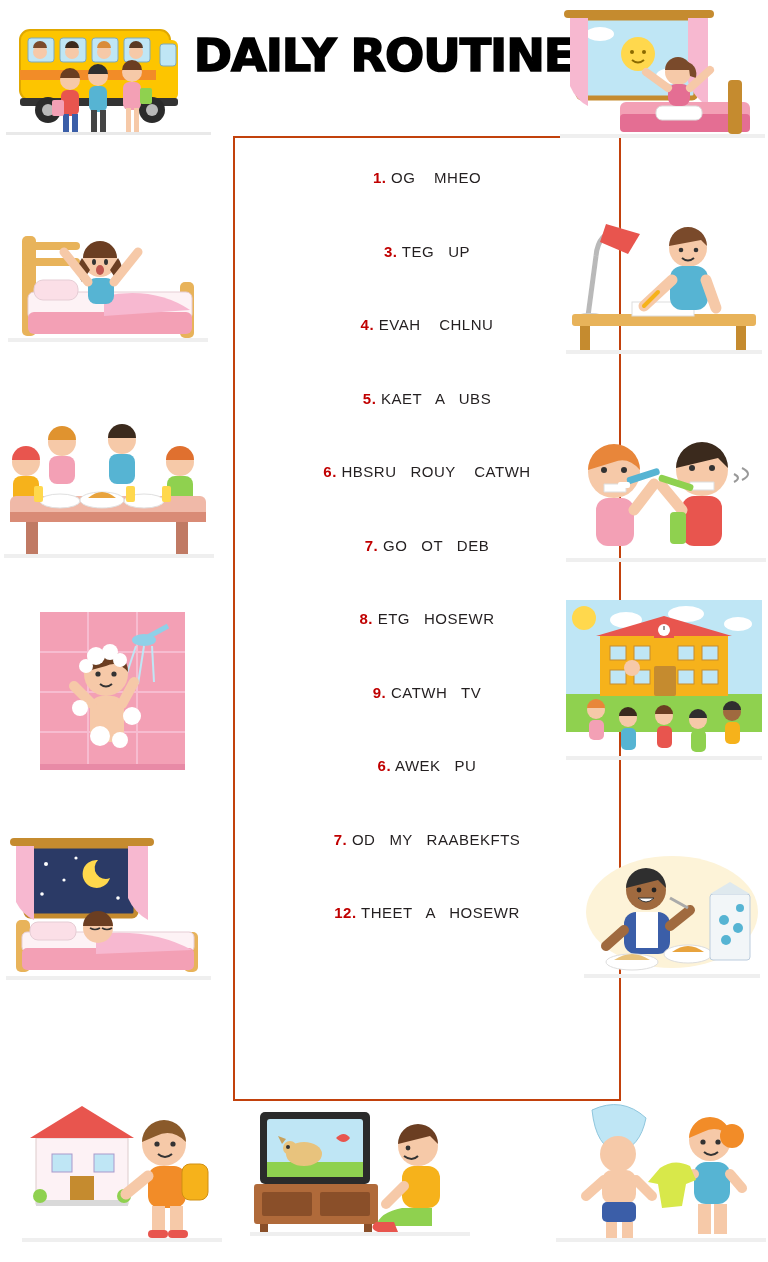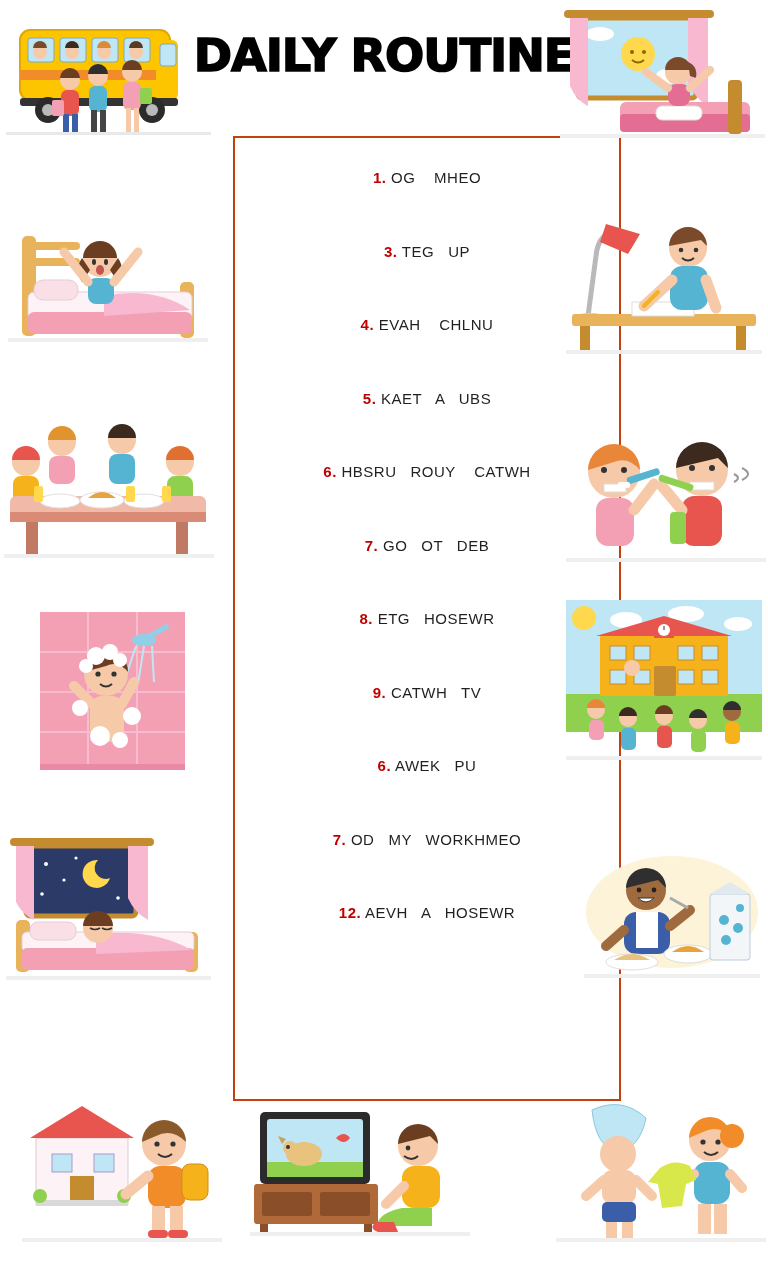--- a/index.html
+++ b/index.html
@@ -73,22 +73,22 @@
 <div class="list-box">
   <div class="list-item"><span class="num">1.</span> <span>OG    MHEO</span></div>
   <div class="list-item"><span class="num">3.</span> <span>TEG   UP</span></div>
   <div class="list-item"><span class="num">4.</span> <span>EVAH    CHLNU</span></div>
   <div class="list-item"><span class="num">5.</span> <span>KAET   A   UBS</span></div>
   <div class="list-item"><span class="num">6.</span> <span>HBSRU   ROUY    CATWH</span></div>
   <div class="list-item"><span class="num">7.</span> <span>GO   OT   DEB</span></div>
   <div class="list-item"><span class="num">8.</span> <span>ETG   HOSEWR</span></div>
   <div class="list-item"><span class="num">9.</span> <span>CATWH   TV</span></div>
   <div class="list-item"><span class="num">6.</span> <span>AWEK   PU</span></div>
-  <div class="list-item"><span class="num">7.</span> <span>OD   MY   WORKHMEO</span></div>
-  <div class="list-item"><span class="num">12.</span> <span>AEVH   A   HOSEWR</span></div>
+  <div class="list-item"><span class="num">7.</span> <span>OD   MY   RAABEKFTS</span></div>
+  <div class="list-item"><span class="num">12.</span> <span>THEET   A   HOSEWR</span></div>
 </div>
 
 <div class="ill" style="left:6px; top:14px; width:205px; height:130px;">
   <svg viewBox="0 0 205 130" xmlns="http://www.w3.org/2000/svg">
     <rect x="14" y="16" width="150" height="70" rx="10" fill="#fdc500"></rect>
     <rect x="14" y="16" width="150" height="70" rx="10" fill="none" stroke="#e0a800" stroke-width="2"></rect>
     <rect x="22" y="24" width="26" height="24" rx="3" fill="#bfe6f5" stroke="#7fa9bb"></rect>
     <rect x="54" y="24" width="26" height="24" rx="3" fill="#bfe6f5" stroke="#7fa9bb"></rect>
     <rect x="86" y="24" width="26" height="24" rx="3" fill="#bfe6f5" stroke="#7fa9bb"></rect>
     <rect x="118" y="24" width="26" height="24" rx="3" fill="#bfe6f5" stroke="#7fa9bb"></rect>

